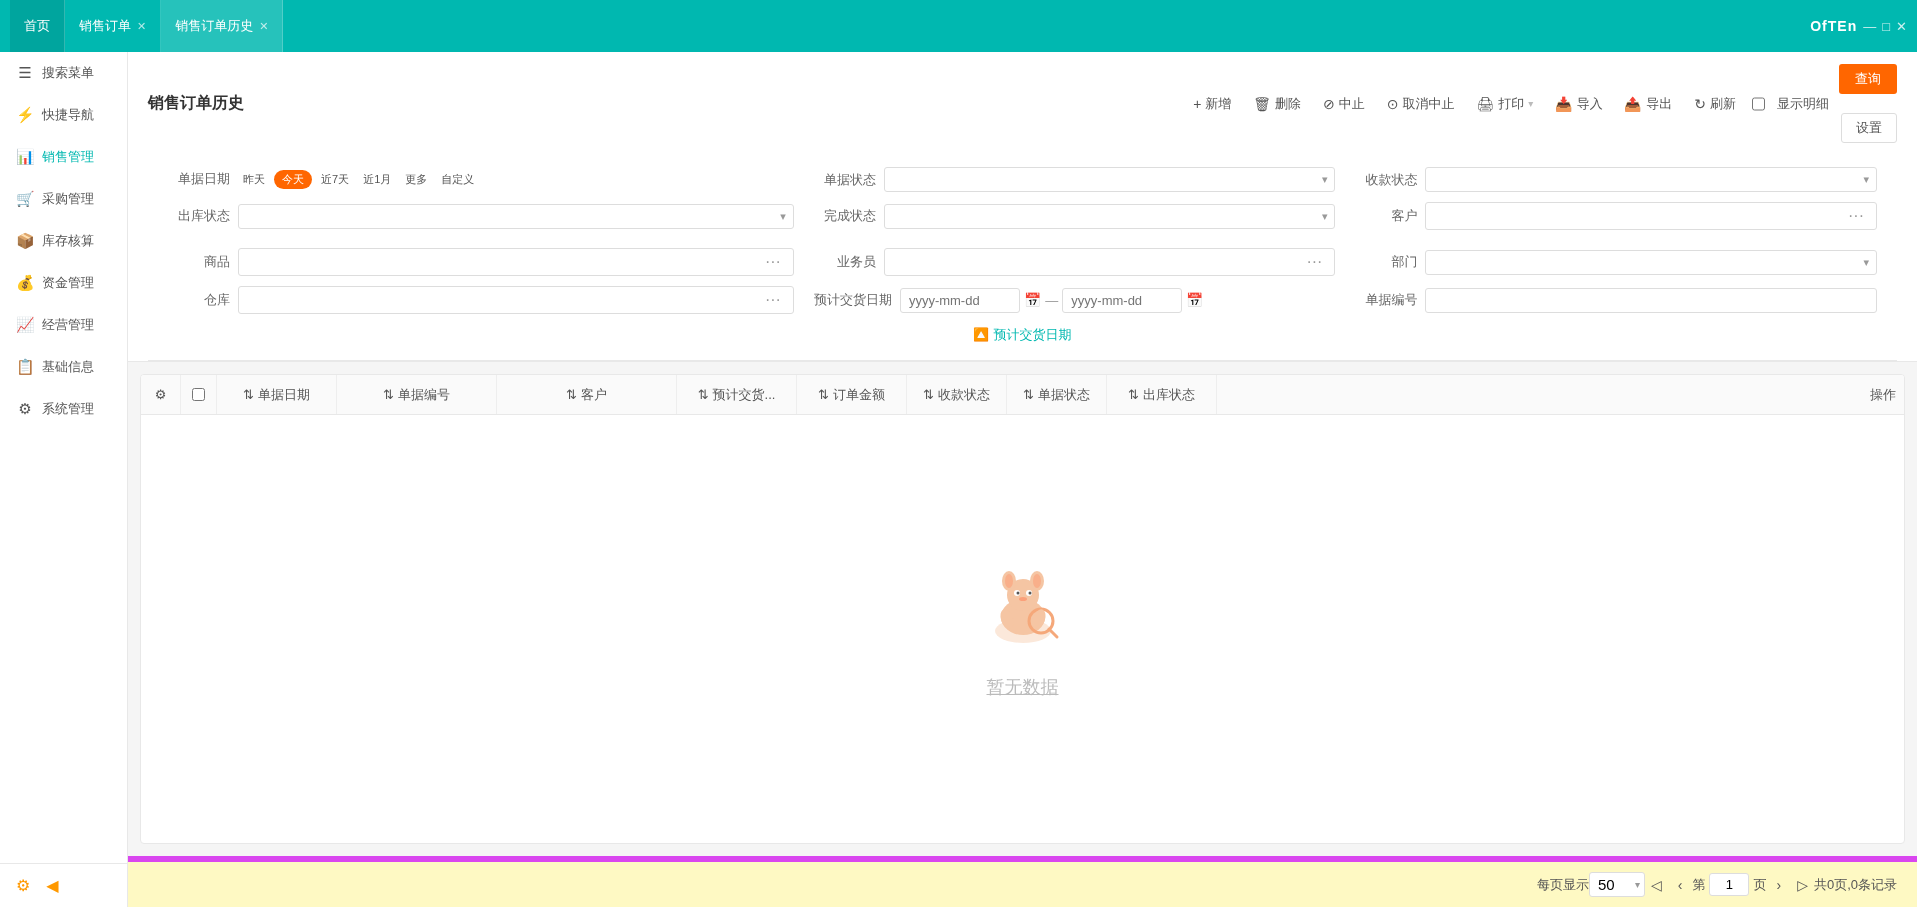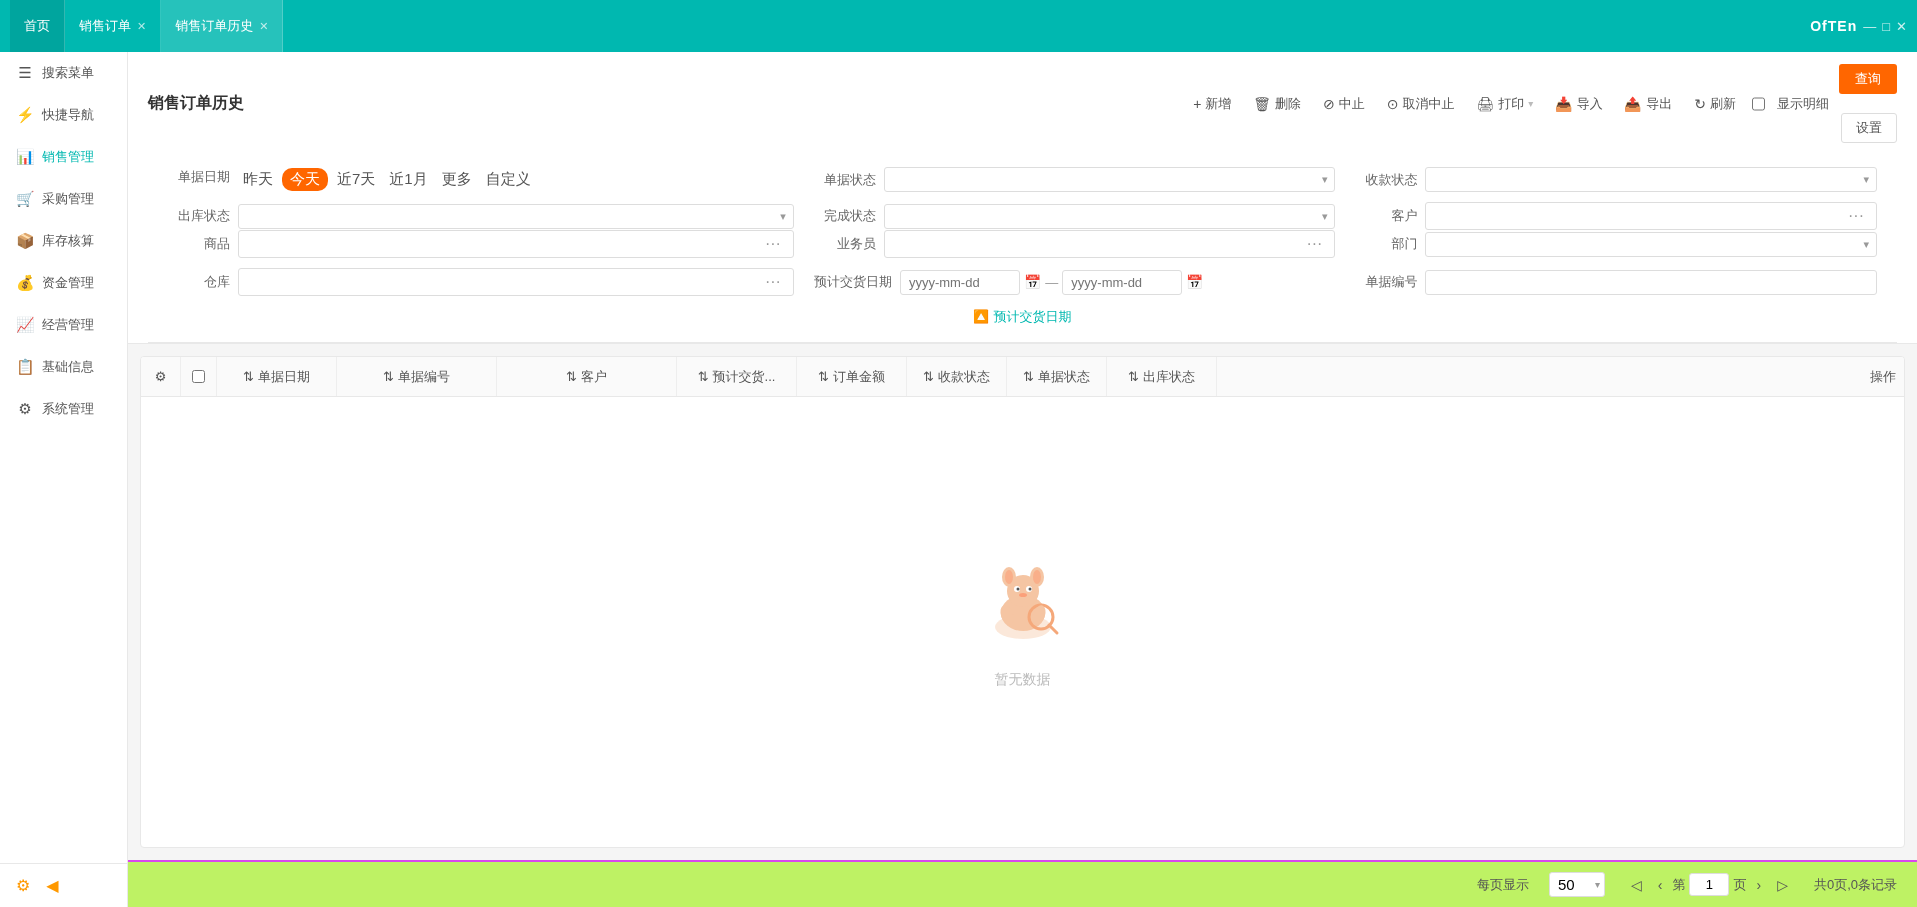--- a/index.html
+++ b/index.html
@@ -38,21 +38,21 @@
     .toolbar-btn .icon { font-size: 14px; }
     .btn-query { background: #ff6600; color: #fff; border: none; padding: 6px 16px; border-radius: 3px; cursor: pointer; font-size: 13px; }
     .btn-settings { background: #fff; color: #555; border: 1px solid #ddd; padding: 5px 14px; border-radius: 3px; cursor: pointer; font-size: 13px; margin-top: 4px; }
     .show-col { display: flex; gap: 12px; font-size: 13px; color: #555; }
     .show-col input[type=checkbox] { accent-color: #00b8b0; }
 
     
     .filter-area { padding: 12px 20px; background: #fff; border-bottom: 1px solid #e8e8e8; flex-shrink: 0; }
     .filter-label { color: #666; font-size: 13px; min-width: 70px; text-align: right; padding-right: 8px; flex-shrink: 0; }
     .date-btns { display: flex; align-items: center; gap: 4px; }
-    .date-btn { font-size: 15px; color: #555; cursor: pointer; padding: 2px 5px; border-radius: 3px; }
+    .date-btn { font-size: 11px; color: #555; cursor: pointer; padding: 2px 5px; border-radius: 3px; }
     .date-btn.active { background: #ff6600; color: #fff; border-radius: 10px; padding: 2px 8px; }
     .date-range { font-size: 12px; color: #888; margin-top: 2px; }
     .filter-select { border: 1px solid #ddd; border-radius: 3px; padding: 4px 24px 4px 8px; font-size: 13px; color: #333; background: #fff; appearance: none; cursor: pointer; min-width: 120px; width: 100%; }
     .select-wrapper { position: relative; display: flex; align-items: center; flex: 1; }
     .select-wrapper::after { content: '▾'; position: absolute; right: 8px; font-size: 11px; color: #999; pointer-events: none; }
     .ellipsis-btn { color: #999; cursor: pointer; font-size: 16px; padding: 0 4px; }
     .filter-input { border: 1px solid #ddd; border-radius: 3px; padding: 4px 8px; font-size: 13px; color: #333; background: #fff; width: 100%; }
     .date-input { border: 1px solid #ddd; border-radius: 3px; padding: 4px 8px; font-size: 13px; color: #bbb; width: 120px; }
     .cal-icon { color: #999; font-size: 14px; cursor: pointer; }
     .dash { color: #999; }
@@ -71,24 +71,24 @@
     .th.delivery-col { width: 120px; }
     .th.amount-col { width: 110px; }
     .th.status-col { width: 100px; }
     .th.bill-status-col { width: 100px; }
     .th.stock-col { width: 110px; }
     .th.action-col { flex: 1; text-align: right; justify-content: flex-end; border-right: none; }
 
     
     .empty-state { flex: 1; display: flex; flex-direction: column; align-items: center; justify-content: center; }
     .empty-img { width: 100px; height: 100px; display: flex; align-items: center; justify-content: center; }
-    .empty-text { color: #bbb; font-size: 14px; margin-top: 16px; }
-
-    
-    .pagination { border-top: 2px solid #d946ef; padding: 10px 20px; display: flex; align-items: center; justify-content: flex-end; gap: 20px; background: #bef264; flex-shrink: 0; font-size: 13px; color: #555; }
+    .empty-text { color: #bbb; font-size: 18px; margin-top: 16px; text-decoration: underline; }
+
+    
+    .pagination { border-top: 6px solid #d946ef; padding: 10px 20px; display: flex; align-items: center; justify-content: flex-end; gap: 0; background: #fef9c3; flex-shrink: 0; font-size: 13px; color: #555; }
     .page-size-label { color: #555; }
     .page-size-select { border: 1px solid #ddd; border-radius: 3px; padding: 3px 20px 3px 8px; font-size: 15px; appearance: none; background: #fff; }
     .page-size-wrapper { position: relative; display: inline-flex; align-items: center; }
     .page-size-wrapper::after { content: '▾'; position: absolute; right: 5px; font-size: 10px; color: #999; pointer-events: none; }
     .page-nav { display: flex; align-items: center; gap: 4px; }
     .page-nav-btn { cursor: pointer; color: #555; font-size: 14px; padding: 2px 6px; border-radius: 3px; }
     .page-input { border: 1px solid #ddd; border-radius: 3px; width: 40px; text-align: center; padding: 3px 4px; font-size: 13px; }
     .total-text { color: #555; }
     .full-filter-row { display: flex; width: 100%; gap: 0; align-items: center; }
   </style>
@@ -268,21 +268,21 @@
           </div>
           <div style="display:flex;align-items:center;flex:1;min-width:0;">
             <span class="filter-label">客户</span>
             <div style="flex:1;display:flex;align-items:center;border:1px solid #ddd;border-radius:3px;padding:4px 8px;background:#fff;">
               <span style="flex:1;color:#ccc;font-size:13px;"></span>
               <span class="ellipsis-btn">···</span>
             </div>
           </div>
         </div>
 
-        <div class="full-filter-row" style="margin-top:0;">
+        <div class="full-filter-row" style="margin-top:18px;">
           <div style="display:flex;align-items:center;flex:1.2;min-width:0;padding-right:20px;">
             <span class="filter-label">商品</span>
             <div style="flex:1;display:flex;align-items:center;border:1px solid #ddd;border-radius:3px;padding:4px 8px;background:#fff;">
               <span style="flex:1;color:#ccc;"></span>
               <span class="ellipsis-btn">···</span>
             </div>
           </div>
           <div style="display:flex;align-items:center;flex:1;min-width:0;padding-right:20px;">
             <span class="filter-label">业务员</span>
             <div style="flex:1;display:flex;align-items:center;border:1px solid #ddd;border-radius:3px;padding:4px 8px;background:#fff;">

